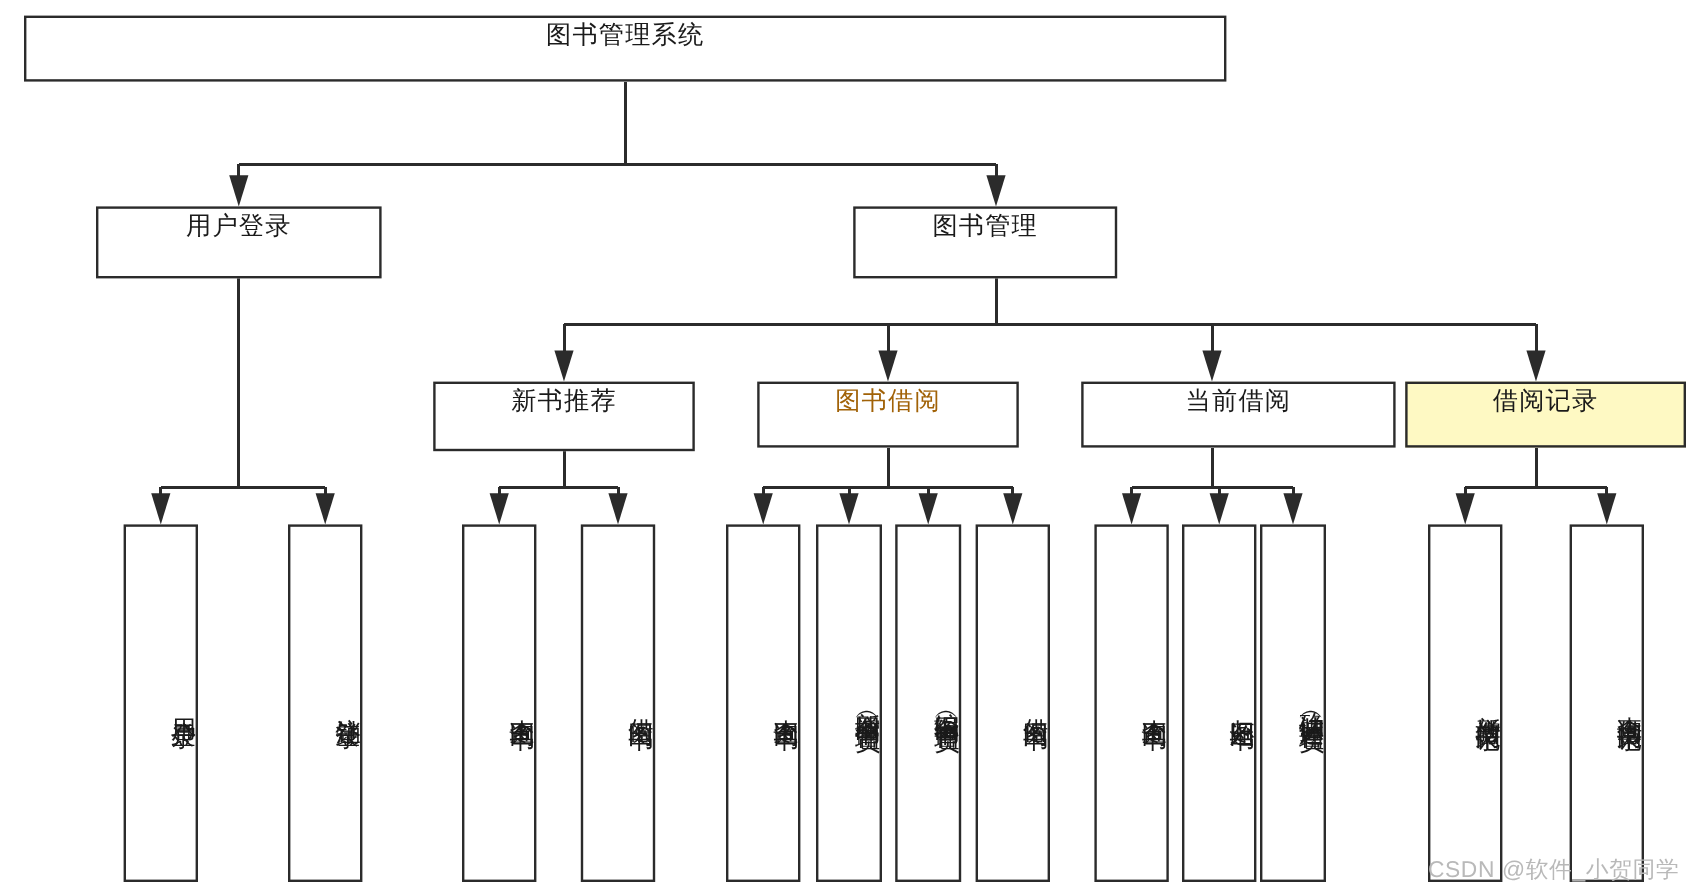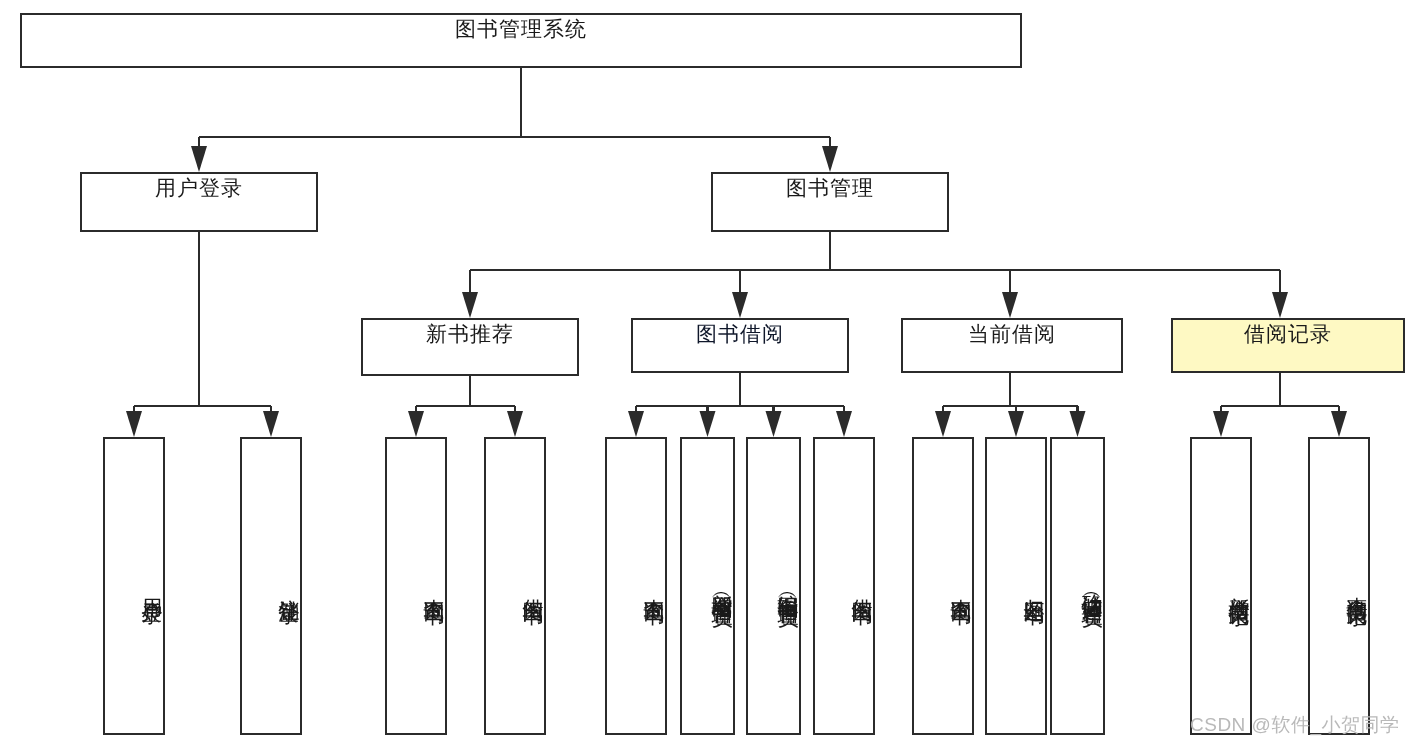--- a/index.html
+++ b/index.html
@@ -120,30 +120,30 @@
       <line x1="1339" y1="406" x2="1339" y2="413" stroke="#2b2b2b" stroke-width="2.5" shape-rendering="crispEdges"></line>
       <polygon points="1331,411 1347,411 1339,437" fill="#2b2b2b"></polygon>
     </svg>
   <div id="nodes">
       <div class="node horiz" style="left: 20px; top: 13px; width: 1002px; height: 55px; border-color: rgb(43, 43, 43); background: rgb(255, 255, 255); color: rgb(26, 26, 26);">
         <span class="label">图书管理系统</span>
       </div>
       <div class="node horiz" style="left: 80px; top: 172px; width: 238px; height: 60px; border-color: rgb(43, 43, 43); background: rgb(255, 255, 255); color: rgb(26, 26, 26);">
         <span class="label">用户登录</span>
       </div>
-      <div class="node horiz" style="left: 711px; top: 172px; width: 238px; height: 60px; border-color: rgb(43, 43, 43); background: rgb(255, 255, 255); color: rgb(26, 26, 26);">
+      <div class="node horiz" style="left: 711px; top: 172px; width: 220px; height: 60px; border-color: rgb(43, 43, 43); background: rgb(255, 255, 255); color: rgb(26, 26, 26);">
         <span class="label">图书管理</span>
       </div>
       <div class="node horiz" style="left: 361px; top: 318px; width: 218px; height: 58px; border-color: rgb(43, 43, 43); background: rgb(255, 255, 255); color: rgb(26, 26, 26);">
         <span class="label">新书推荐</span>
       </div>
-      <div class="node horiz" style="left: 631px; top: 318px; width: 218px; height: 55px; border-color: rgb(43, 43, 43); background: rgb(255, 255, 255); color: #0f172a;">
+      <div class="node horiz" style="left: 631px; top: 318px; width: 218px; height: 55px; border-color: rgb(43, 43, 43); background: rgb(255, 255, 255); color: #a16207;">
         <span class="label">图书借阅</span>
       </div>
-      <div class="node horiz" style="left: 901px; top: 318px; width: 222px; height: 55px; border-color: rgb(43, 43, 43); background: rgb(255, 255, 255); color: rgb(26, 26, 26);">
+      <div class="node horiz" style="left: 901px; top: 318px; width: 262px; height: 55px; border-color: rgb(43, 43, 43); background: rgb(255, 255, 255); color: rgb(26, 26, 26);">
         <span class="label">当前借阅</span>
       </div>
       <div class="node horiz" style="left: 1171px; top: 318px; width: 234px; height: 55px; border-color: rgb(43, 43, 43); background: #fef9c3; color: rgb(26, 26, 26);">
         <span class="label">借阅记录</span>
       </div>
       <div class="node vert" style="left: 103px; top: 437px; width: 62px; height: 298px; border-color: rgb(43, 43, 43); background: rgb(255, 255, 255); color: rgb(26, 26, 26);">
         <span class="label">用户登录</span>
       </div>
       <div class="node vert" style="left: 240px; top: 437px; width: 62px; height: 298px; border-color: rgb(43, 43, 43); background: rgb(255, 255, 255); color: rgb(26, 26, 26);">
         <span class="label">注销登录</span>

